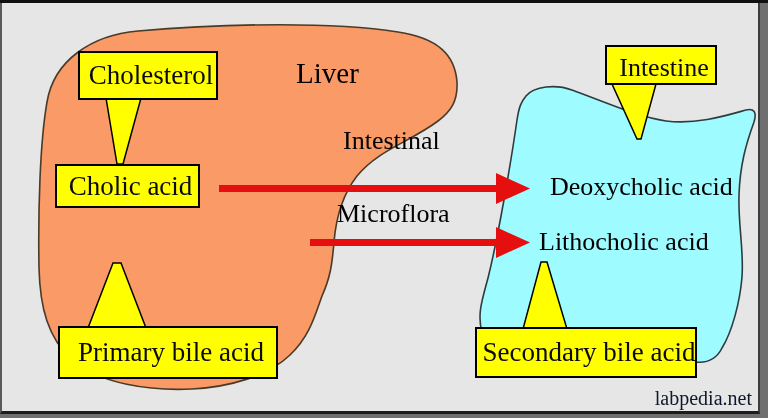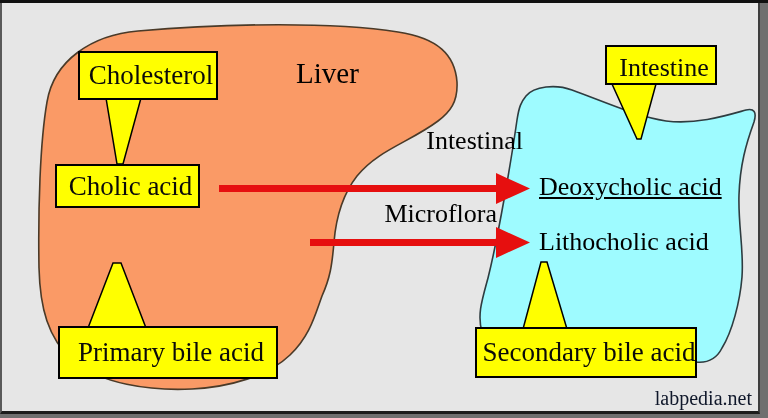--- a/index.html
+++ b/index.html
@@ -15,21 +15,21 @@
     border-left:2px solid #5a5a5a;border-right:2px solid #3d3d3d;border-bottom:3px solid #1c1c1c;
   }
   .stage{position:absolute;left:0;top:0;width:768px;height:418px;}
   svg.shapes{position:absolute;left:0;top:0;}
   .ybox{
     position:absolute;background:#ffff00;border:2px solid #000;
     display:flex;align-items:center;justify-content:center;
     color:#0a0a0a;box-sizing:border-box;white-space:nowrap;padding-left:6px;
   }
   .freetext{position:absolute;color:#000000;white-space:nowrap;}
-  .center{text-align:right;}
+  .center{text-align:left;}
   .f27{font-size:27px;}
   .f26{font-size:26px;}
   .f29{font-size:29px;}
   .watermark{position:absolute;right:16px;top:387px;font-size:20px;color:#0f172a;}
 </style>
 </head>
 <body>
 
 <div class="topbar"></div>
 <div class="inner"></div>
@@ -95,17 +95,17 @@
 
   <div class="ybox f27" style="left:475px;top:327px;width:222px;height:51px;text-align:right;">
     <span>Secondary bile acid</span>
   </div>
 
   <div class="freetext f29" style="left:296px;top:57px;">Liver</div>
 
   <div class="freetext f26 center" style="left:343px;top:126px;width:180px;">Intestinal</div>
   <div class="freetext f26 center" style="left:337px;top:199px;width:160px;">Microflora</div>
 
-  <div class="freetext f26" style="left:539px;top:172px;text-decoration:underline;">Deoxycholic acid</div>
+  <div class="freetext f26" style="left:550px;top:172px;">Deoxycholic acid</div>
   <div class="freetext f26" style="left:539px;top:227px;">Lithocholic acid</div>
 
   <div class="watermark">labpedia.net</div>
 </div>
 
 </body></html>

